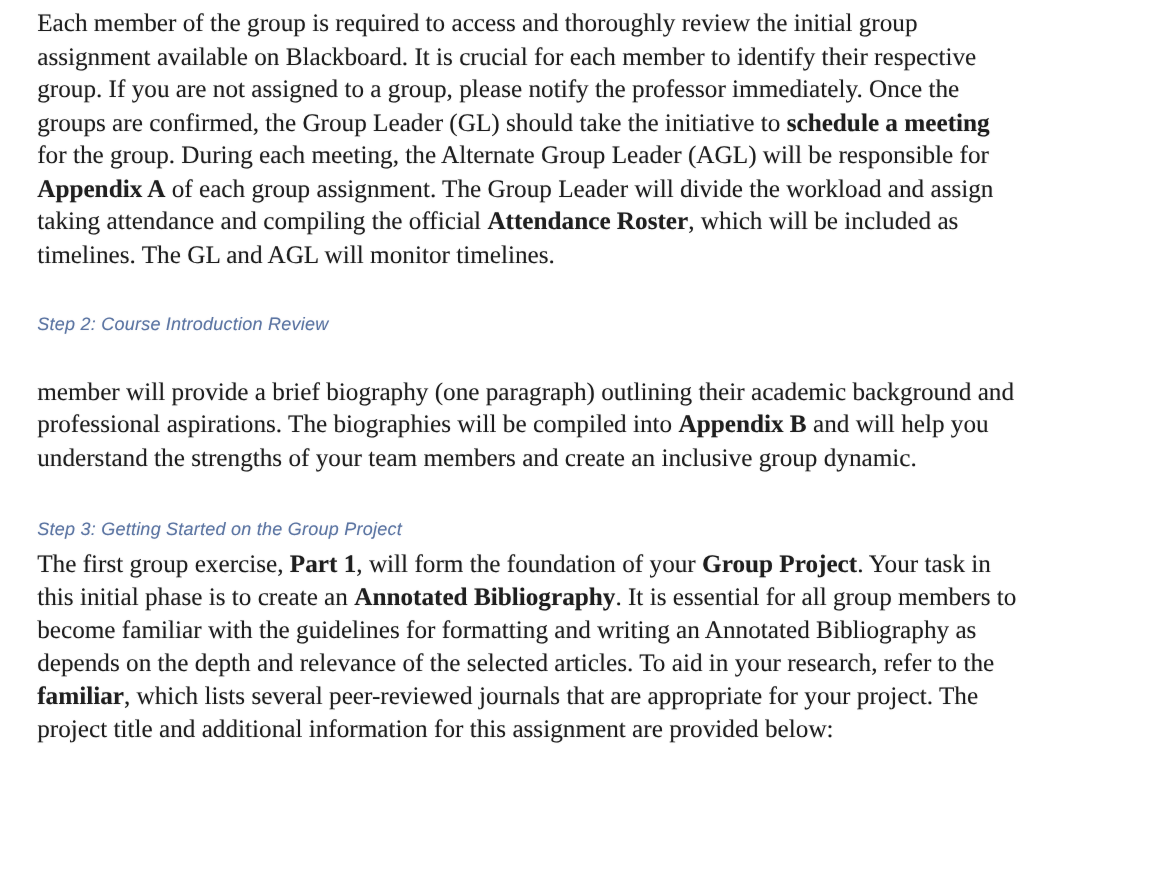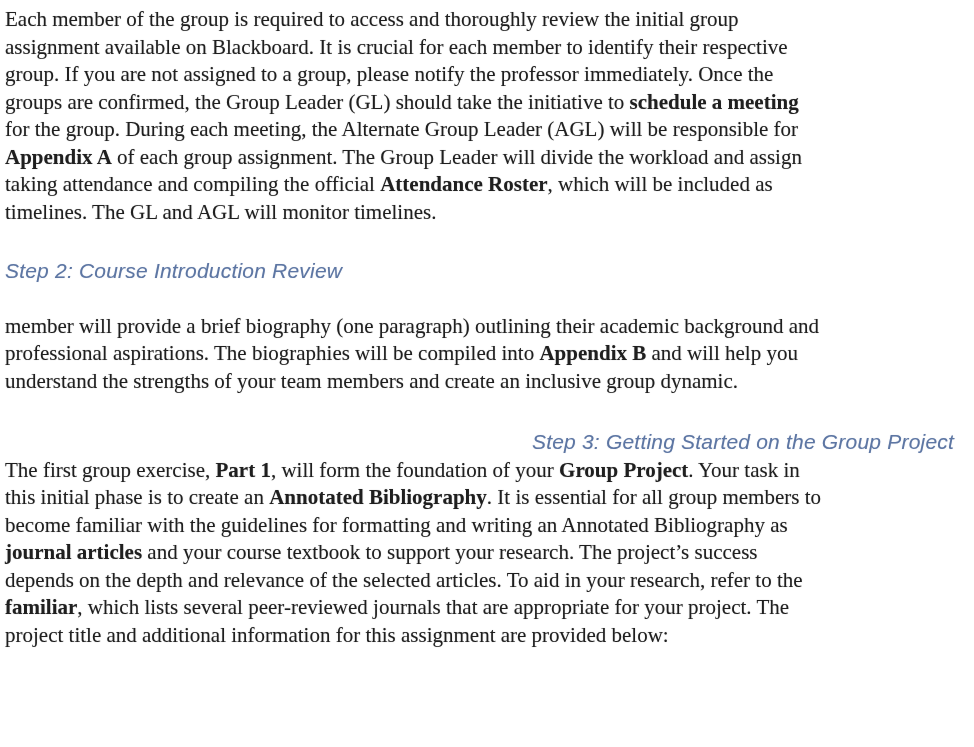--- a/index.html
+++ b/index.html
@@ -9,48 +9,48 @@
   body {
     width: 974px;
     height: 747px;
     background: #ffffff;
     overflow: hidden;
   }
   .page {
     box-sizing: border-box;
     width: 974px;
     height: 747px;
-    padding: 6px 20px 0 5px;
+    padding: 6px 20px 0 31px;
     font-family: "Liberation Serif", "DejaVu Serif", serif;
     font-size: 21px;
     line-height: 27.5px;
     color: #1f1f1f;
   }
   .paragraph {
     margin: 0;
     text-shadow: 0 0 1px rgba(50,50,50,0.38);
   }
   .line {
     display: block;
     white-space: nowrap;
   }
   .seg.bold {
     font-weight: bold;
   }
   .heading {
     font-family: "Liberation Sans", "DejaVu Sans", sans-serif;
     font-style: italic;
     font-weight: 400;
-    font-size: 21px;
+    font-size: 15px;
     letter-spacing: 0.2px;
     margin: 0;
     text-shadow: 0 0 1px rgba(93,118,163,0.35);
   }
   [data-name="step-2-heading"] { margin: 31px 0 28px 0; }
-  [data-name="step-3-heading"] { margin: 33px 0 1px 0; text-align: right; }
+  [data-name="step-3-heading"] { margin: 33px 0 1px 0; }
 </style>
 </head>
 <body>
 
 <div class="page" data-name="document-page" style="background: rgb(255, 255, 255); color: rgb(31, 31, 31);">
     <p class="paragraph" data-name="step-1-paragraph">
       <span class="line" data-name="text-line"><span class="seg" data-name="body-text-run">Each member of the group is required to access and thoroughly review the initial group</span></span>
       <span class="line" data-name="text-line"><span class="seg" data-name="body-text-run">assignment available on Blackboard. It is crucial for each member to identify their respective</span></span>
       <span class="line" data-name="text-line"><span class="seg" data-name="body-text-run">group. If you are not assigned to a group, please notify the professor immediately. Once the</span></span>
       <span class="line" data-name="text-line"><span class="seg" data-name="body-text-run">groups are confirmed, the Group Leader (GL) should take the initiative to </span><span class="seg bold" data-name="bold-text-run">schedule a meeting</span></span>
@@ -63,18 +63,17 @@
     <p class="paragraph" data-name="step-2-paragraph">
       <span class="line" data-name="text-line"><span class="seg" data-name="body-text-run">member will provide a brief biography (one paragraph) outlining their academic background and</span></span>
       <span class="line" data-name="text-line"><span class="seg" data-name="body-text-run">professional aspirations. The biographies will be compiled into </span><span class="seg bold" data-name="bold-text-run">Appendix B</span><span class="seg" data-name="body-text-run"> and will help you</span></span>
       <span class="line" data-name="text-line"><span class="seg" data-name="body-text-run">understand the strengths of your team members and create an inclusive group dynamic.</span></span>
     </p>
     <h2 class="heading" data-name="step-3-heading" style="color: rgb(93, 118, 163);">Step 3: Getting Started on the Group Project</h2>
     <p class="paragraph" data-name="step-3-paragraph">
       <span class="line" data-name="text-line"><span class="seg" data-name="body-text-run">The first group exercise, </span><span class="seg bold" data-name="bold-text-run">Part 1</span><span class="seg" data-name="body-text-run">, will form the foundation of your </span><span class="seg bold" data-name="bold-text-run">Group Project</span><span class="seg" data-name="body-text-run">. Your task in</span></span>
       <span class="line" data-name="text-line"><span class="seg" data-name="body-text-run">this initial phase is to create an </span><span class="seg bold" data-name="bold-text-run">Annotated Bibliography</span><span class="seg" data-name="body-text-run">. It is essential for all group members to</span></span>
       <span class="line" data-name="text-line"><span class="seg" data-name="body-text-run">become familiar with the guidelines for formatting and writing an Annotated Bibliography as</span></span>
-      <span class="line" data-name="text-line"><span class="seg bold" data-name="bold-text-run">journal articles</span><span class="seg" data-name="body-text-run"> and your course textbook to support your research. The project’s success</span></span>
       <span class="line" data-name="text-line"><span class="seg" data-name="body-text-run">depends on the depth and relevance of the selected articles. To aid in your research, refer to the</span></span>
       <span class="line" data-name="text-line"><span class="seg bold" data-name="bold-text-run">familiar</span><span class="seg" data-name="body-text-run">, which lists several peer-reviewed journals that are appropriate for your project. The</span></span>
       <span class="line" data-name="text-line"><span class="seg" data-name="body-text-run">project title and additional information for this assignment are provided below:</span></span>
     </p>
   </div>
 
 </body></html>

